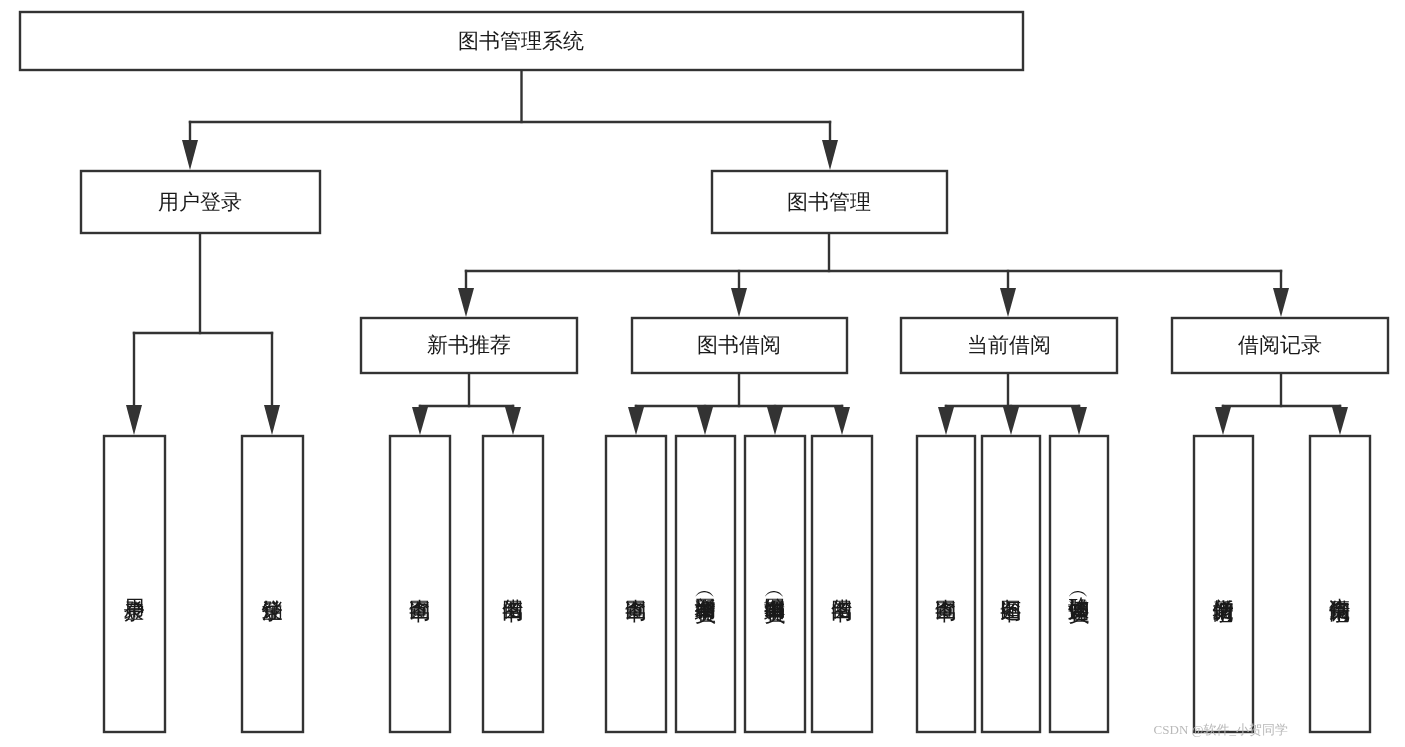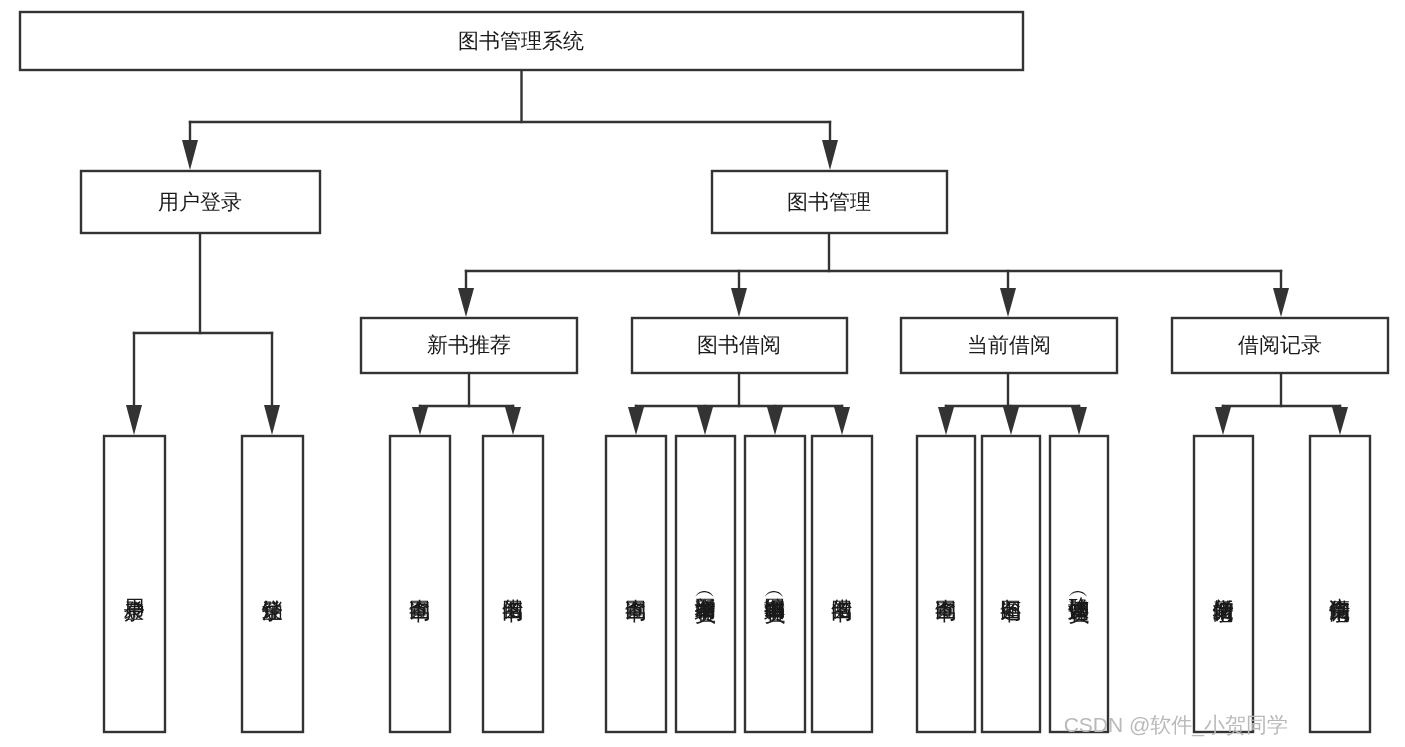--- a/index.html
+++ b/index.html
@@ -60,22 +60,22 @@
     line-height: 1.12;
     color: #1a1a1a;
     letter-spacing: 1px;
     white-space: nowrap;
     pointer-events: none;
   }
   .watermark {
     position: absolute;
     right: 10px;
     bottom: 8px;
-    font-family: Liberation Sans, sans-serif;
-    font-size: 21px;
+    font-family: Liberation Serif, serif;
+    font-size: 13px;
     color: #b9b9b9;
     white-space: nowrap;
   }
 </style>
 </head>
 <body>
 
 <div id="diagram-root">
 
   <svg class="diagram-canvas" viewBox="0 0 1405 747">

